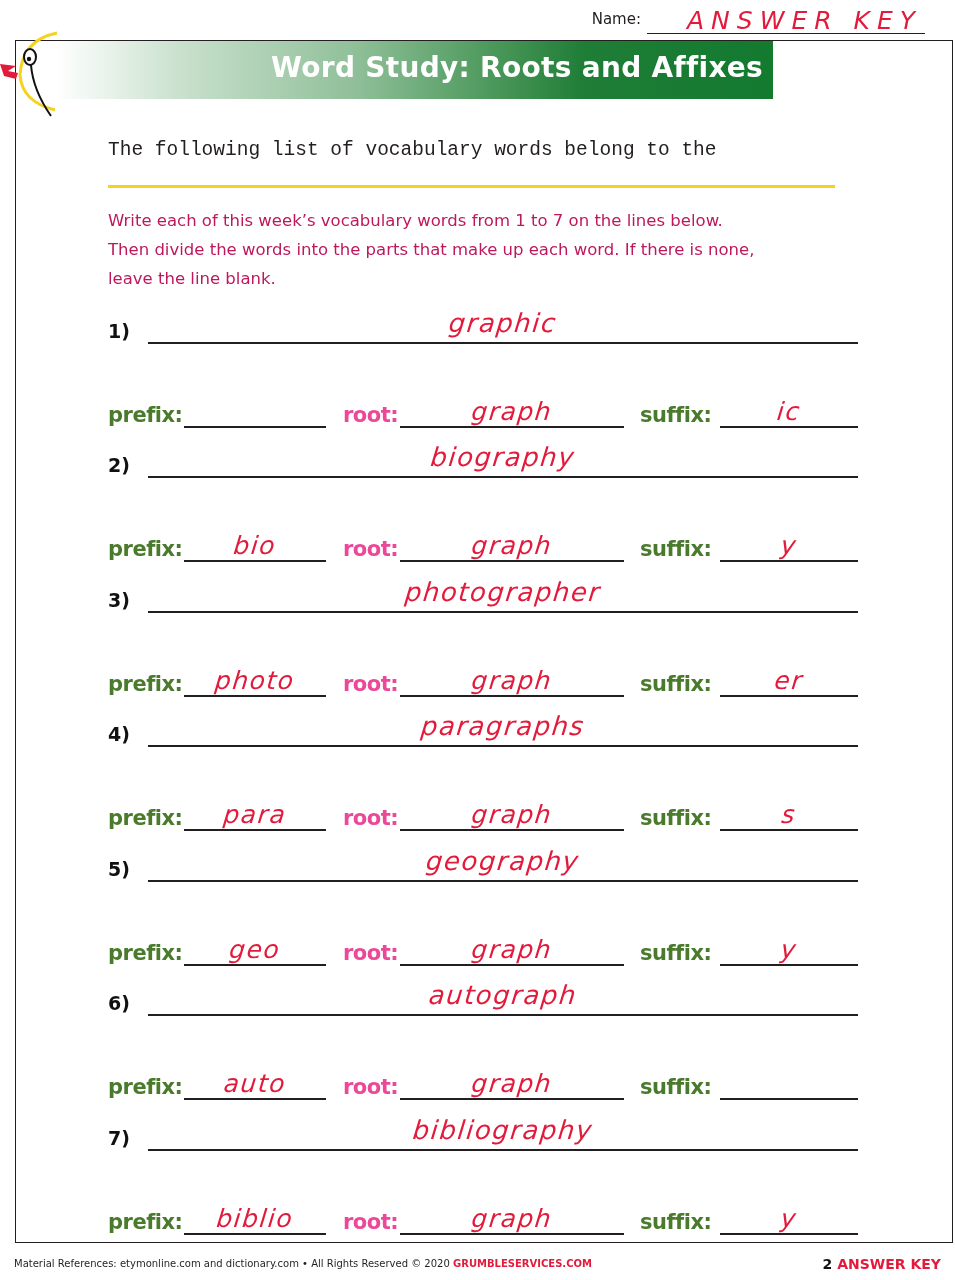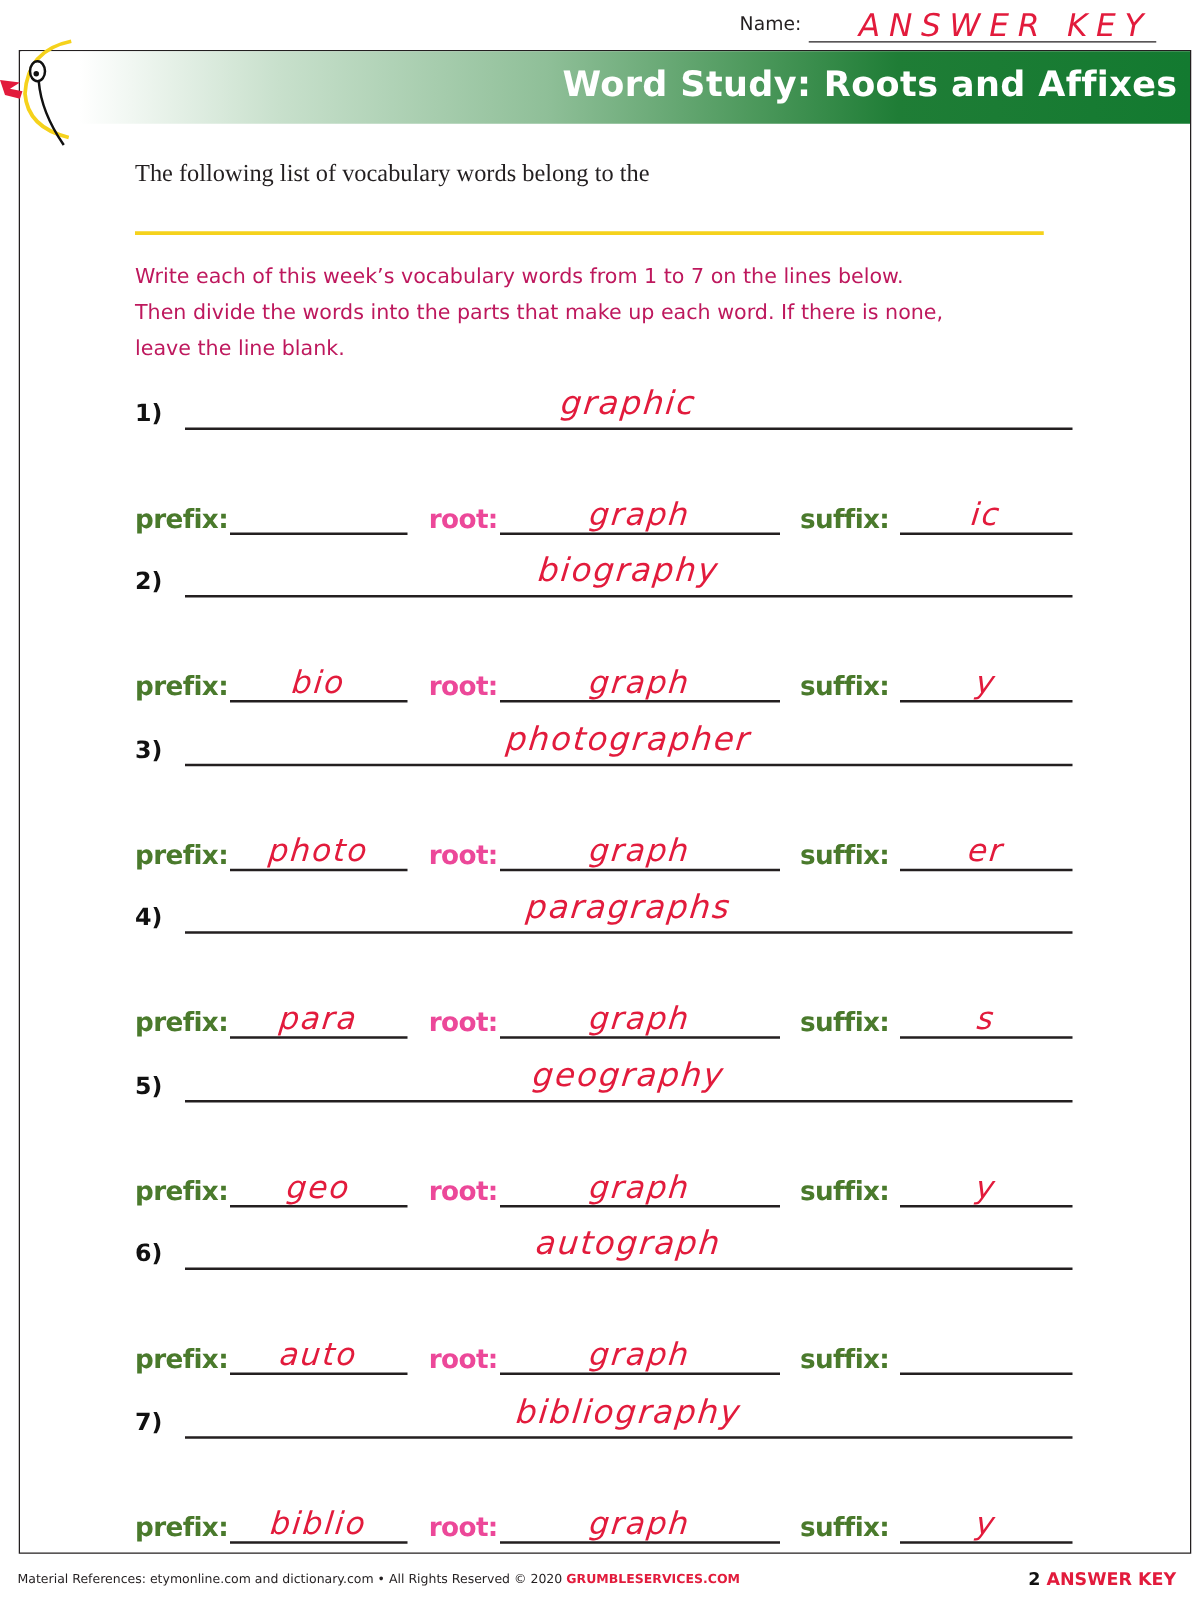--- a/index.html
+++ b/index.html
@@ -6,27 +6,27 @@
   html, body { width: 955px; height: 1280px; background: #ffffff; overflow: hidden; }
   body { position: relative; font-family: "Liberation Sans", sans-serif; color: #231f20; }
 
   .name-row { position: absolute; top: 6px; right: 30px; display: flex; align-items: center; }
   .name-label { font-family: "DejaVu Sans", sans-serif; font-size: 15px; color: #231f20; margin-right: 6px; padding-bottom: 2px; }
   .name-line { width: 278px; border-bottom: 1.5px solid #231f20; height: 28px; position: relative; }
   .name-answer { position: absolute; left: 40px; bottom: -2px; font-family: "DejaVu Sans", sans-serif; font-style: italic; font-weight: 300; font-size: 25px; letter-spacing: 7px; color: #e21b3c; }
 
   .frame { position: absolute; left: 15px; top: 40px; width: 938px; height: 1203px; border: 1.5px solid #231f20; }
 
-  .banner { position: absolute; left: 17px; top: 41px; width: 935px; height: 58px;
+  .banner { position: absolute; left: 17px; top: 41px; width: 756px; height: 58px;
     background: linear-gradient(to right, #ffffff 0%, #ffffff 5%, #c8e0cc 22%, #8fbf98 45%, #4f9a5e 62%, #1f7d36 75%, #137a30 100%); }
   .banner-title { position: absolute; right: 10px; top: 10px; font-family: "DejaVu Sans", sans-serif; font-weight: bold; font-size: 28px; color: #ffffff; letter-spacing: 0.3px; }
 
   .mascot { position: absolute; left: 0; top: 30px; width: 70px; height: 90px; }
 
-  .intro { position: absolute; left: 108px; top: 123px; font-family: Liberation Serif, serif; font-size: 19.5px; line-height: 33px; color: #231f20; }
+  .intro { position: absolute; left: 108px; top: 134px; font-family: Liberation Mono, monospace; font-size: 19.5px; line-height: 33px; color: #231f20; }
   .intro .brown { color: #6b4a2b; font-weight: bold; }
   .intro .bold { font-weight: bold; }
   .yellow-rule { position: absolute; left: 108px; top: 185px; width: 727px; height: 3px; background: #f5d21c; }
 
   .instructions { position: absolute; left: 108px; top: 206px; width: 740px; font-family: "DejaVu Sans", sans-serif; font-size: 16.5px; line-height: 29px; color: #be185d; }
 
   .item { position: absolute; left: 108px; width: 750px; height: 110px; }
   .word-row { position: absolute; top: 0; left: 0; width: 750px; height: 30px; }
   .num { position: absolute; left: 0; top: 0; font-family: "DejaVu Sans", sans-serif; font-weight: bold; font-size: 19px; color: #111; }
   .word-line { position: absolute; left: 40px; right: 0; top: 22px; border-bottom: 2px solid #231f20; }

